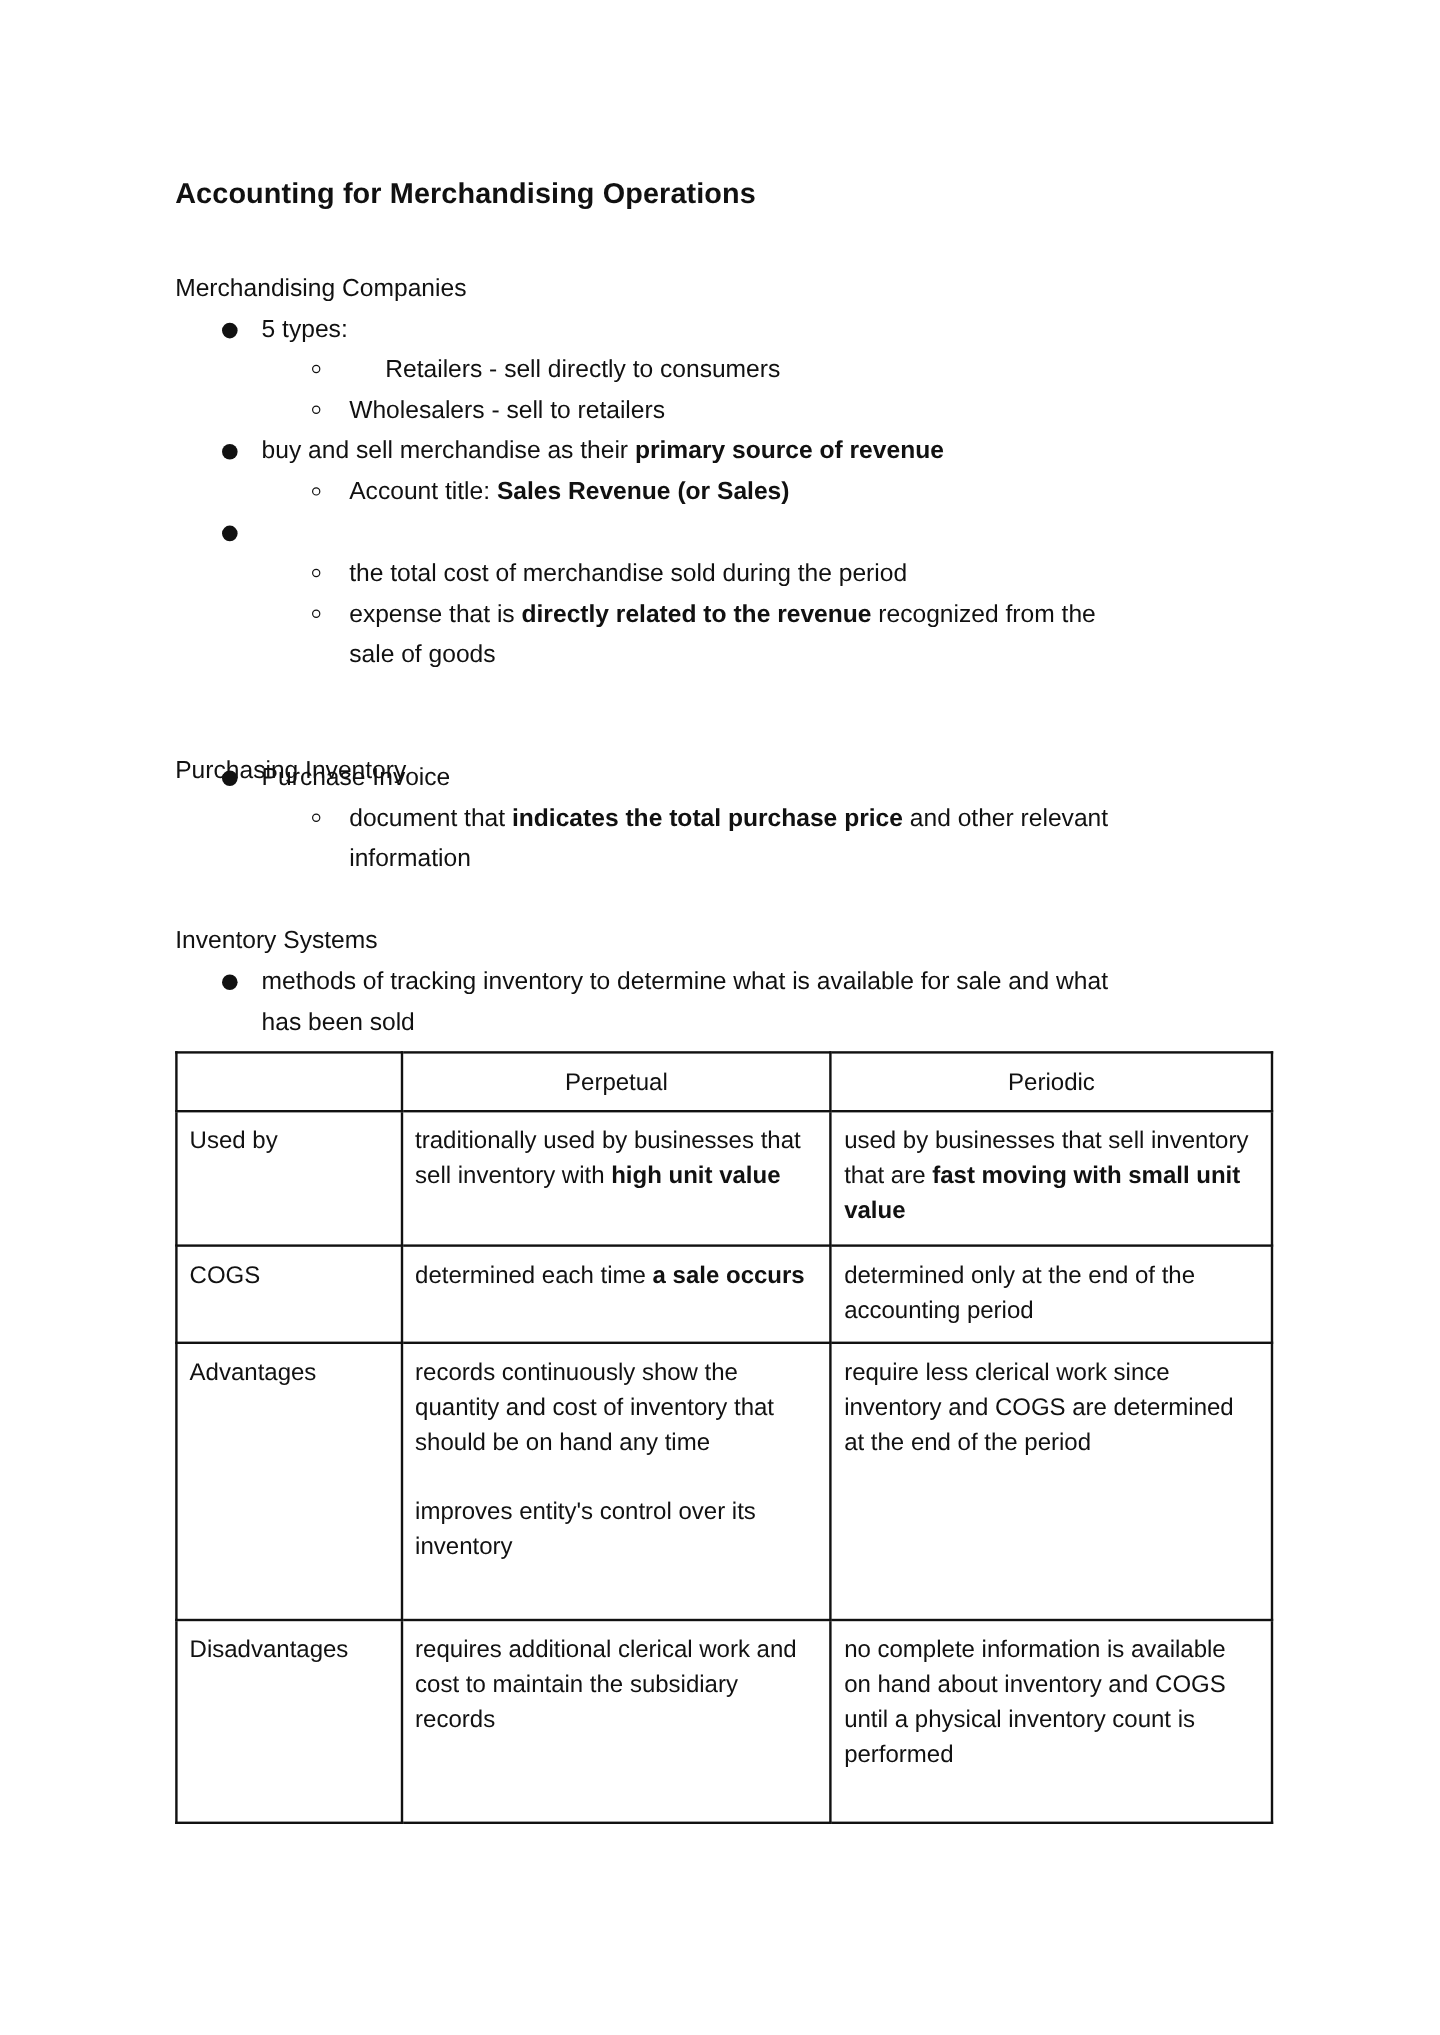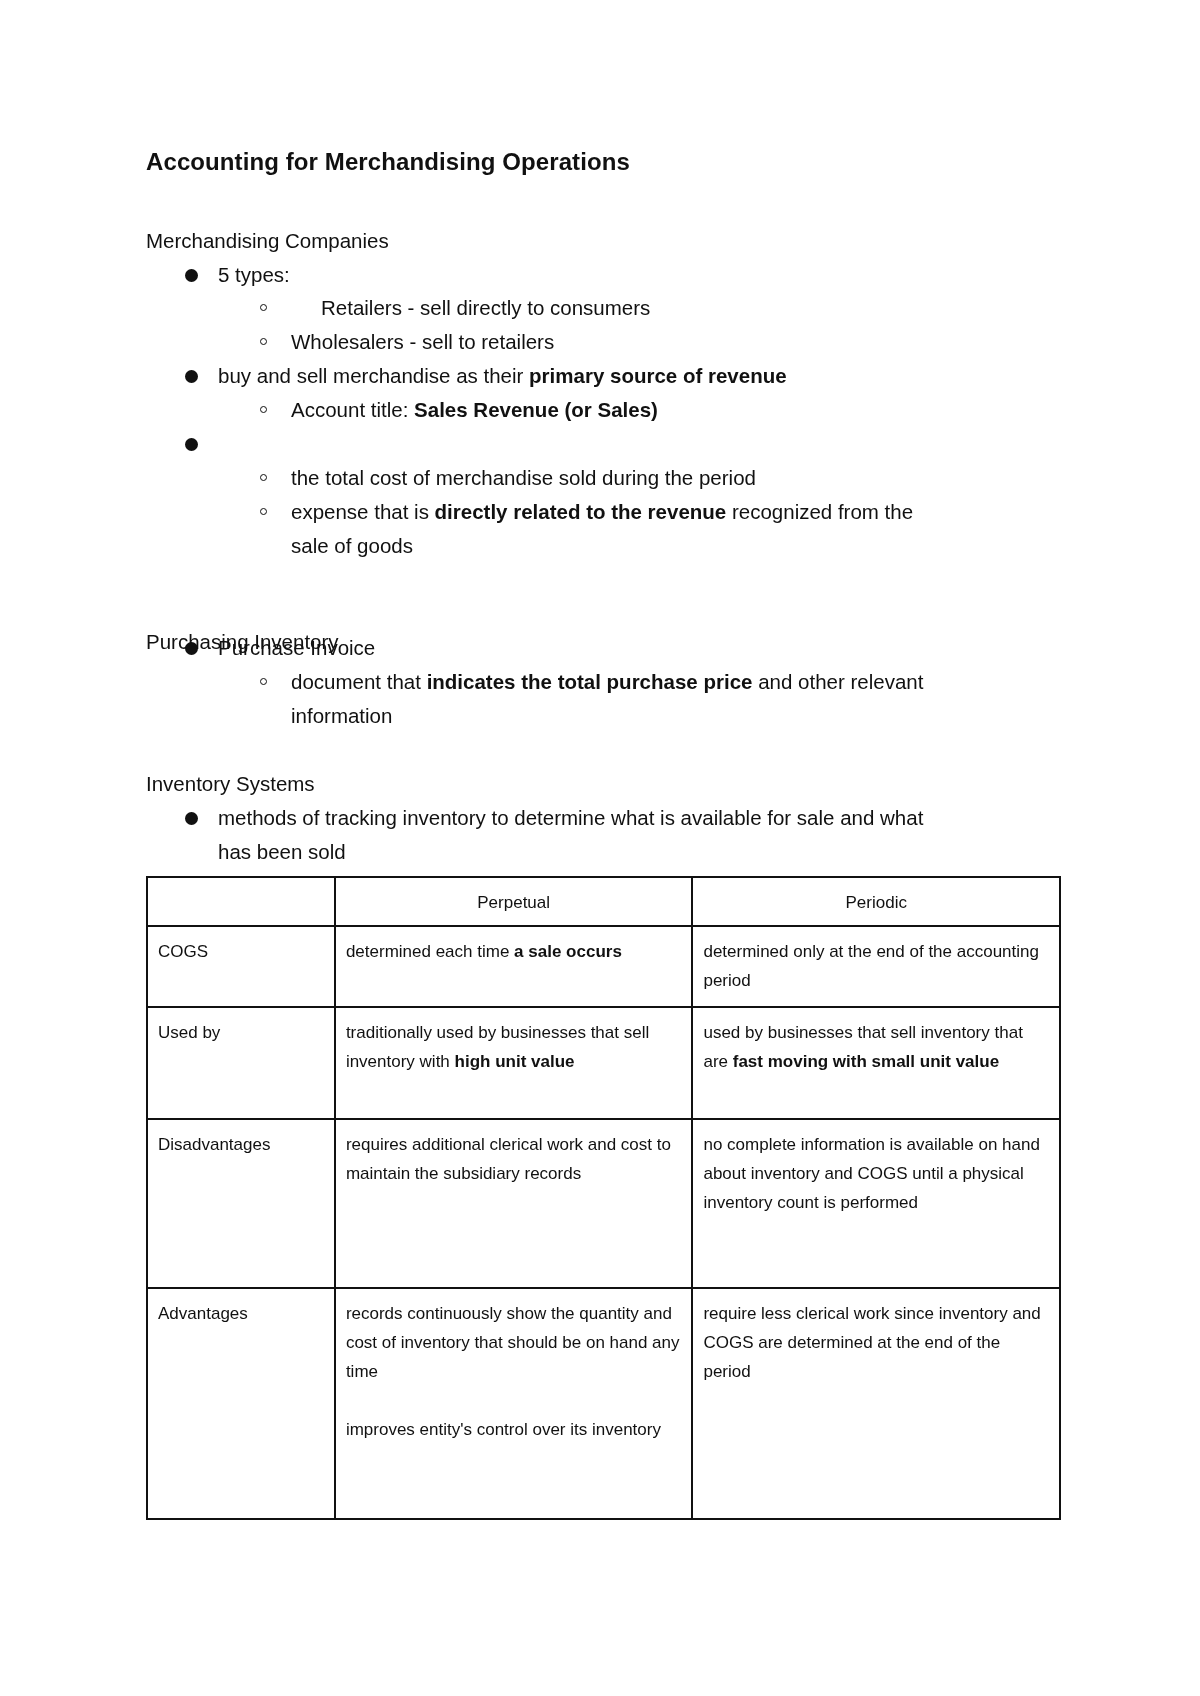--- a/index.html
+++ b/index.html
@@ -14,21 +14,21 @@
     }
     .line {
       position: absolute; font-size: 20.5px; line-height: 34px; white-space: nowrap;
     }
     .bullet-l1 { position: absolute; width: 13px; height: 13px; border-radius: 50%; background: #111; }
     .bullet-l2 { position: absolute; width: 7px; height: 7px; border-radius: 50%; border: 1.5px solid #111; box-sizing: border-box; }
     b { font-weight: bold; }
 
     table.inv {
       position: absolute; left: 146px; top: 876px; width: 915px;
-      border-collapse: collapse; font-size: 17px; line-height: 29px;
+      border-collapse: collapse; font-size: 20px; line-height: 29px;
     }
     table.inv td {
       border: 2.5px solid #111; vertical-align: top; padding: 10px 10px 8px 10px;
     }
     table.inv td.c0 { width: 166px; }
     table.inv td.c1 { width: 336px; }
     table.inv td.c2 { width: 346px; border-radius: 12px; }
     table.inv tr.hdr td { text-align: center; height: 29px; }
     .para-gap { display: block; height: 29px; }
   </style>
@@ -80,40 +80,40 @@
   <div class="line" style="left:218px; top:801px;">methods of tracking inventory to determine what is available for sale and what</div>
   <div class="line" style="left:218px; top:835px;">has been sold</div>
 
   <table class="inv">
     <tbody>
         <tr class="hdr">
       <td class="c0"></td>
       <td class="c1">Perpetual</td>
       <td class="c2">Periodic</td>
     </tr>
-    <tr style="height:81px;">
-      <td class="c0">COGS</td>
-      <td class="c1"><span>determined each time </span><b>a sale occurs</b></td>
-      <td class="c2">determined only at the end of the accounting period</td>
-    </tr>
     <tr style="height:112px;">
       <td class="c0">Used by</td>
       <td class="c1"><span>traditionally used by businesses that sell inventory with </span><b>high unit value</b></td>
       <td class="c2"><span>used by businesses that sell inventory that are </span><b>fast moving with small unit value</b></td>
     </tr>
-    <tr style="height:169px;">
-      <td class="c0">Disadvantages</td>
-      <td class="c1">requires additional clerical work and cost to maintain the subsidiary records</td>
-      <td class="c2">no complete information is available on hand about inventory and COGS until a physical inventory count is performed</td>
+    <tr style="height:81px;">
+      <td class="c0">COGS</td>
+      <td class="c1"><span>determined each time </span><b>a sale occurs</b></td>
+      <td class="c2">determined only at the end of the accounting period</td>
     </tr>
     <tr style="height:231px;">
       <td class="c0">Advantages</td>
       <td class="c1">
         <span>records continuously show the quantity and cost of inventory that should be on hand any time</span>
         <span class="para-gap"></span>
         <span>improves entity's control over its inventory</span>
       </td>
       <td class="c2">require less clerical work since inventory and COGS are determined at the end of the period</td>
     </tr>
+    <tr style="height:169px;">
+      <td class="c0">Disadvantages</td>
+      <td class="c1">requires additional clerical work and cost to maintain the subsidiary records</td>
+      <td class="c2">no complete information is available on hand about inventory and COGS until a physical inventory count is performed</td>
+    </tr>
   </tbody>
     </table>
 
 </div>
 
 </body></html>

